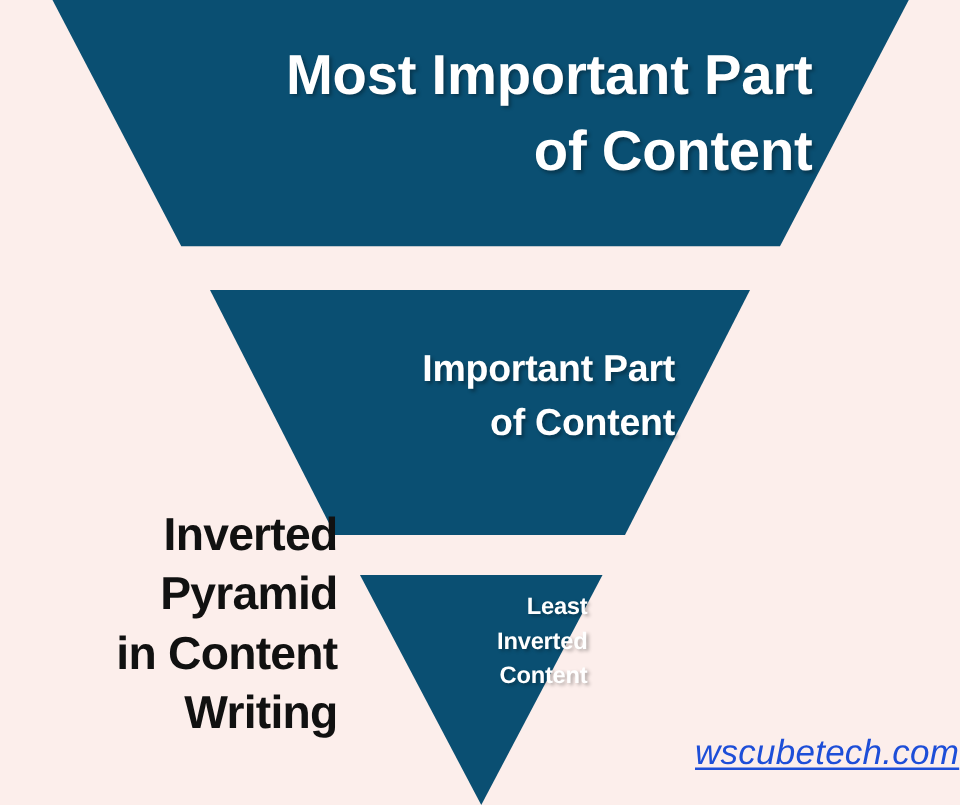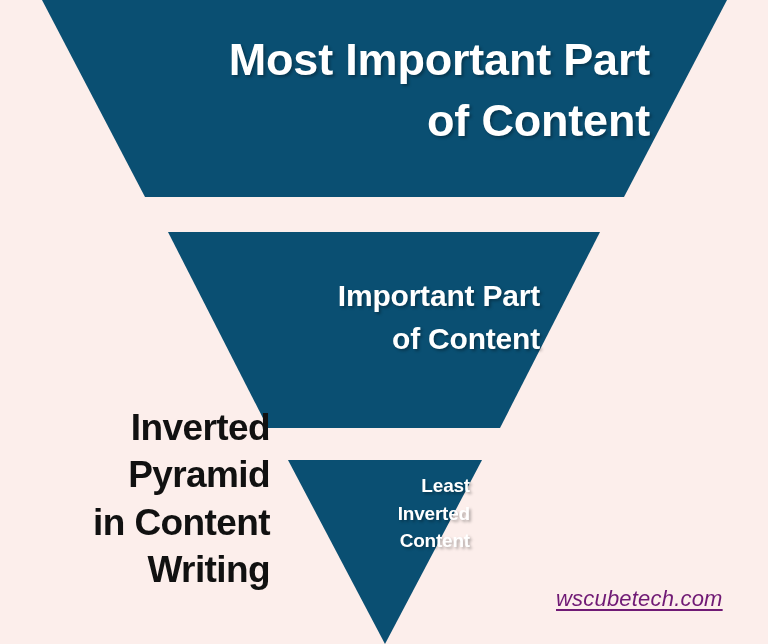--- a/index.html
+++ b/index.html
@@ -79,23 +79,23 @@
     white-space: pre-line;
   }
 
   
   #watermark {
     position: absolute;
     left: 556px;
     top: 586px;
     font-family: "Liberation Sans", sans-serif;
     font-style: italic;
-    font-size: 22px;
+    font-size: 28px;
     letter-spacing: 0.2px;
-    color: #701a75;
+    color: #1d4ed8;
     text-decoration: underline;
     text-underline-offset: 3px;
   }
 </style>
 </head>
 <body>
 
 <div id="stage" style="background: rgb(252, 238, 235);">
 
   <svg id="pyramid-svg" viewBox="0 0 768 644" preserveAspectRatio="none">

